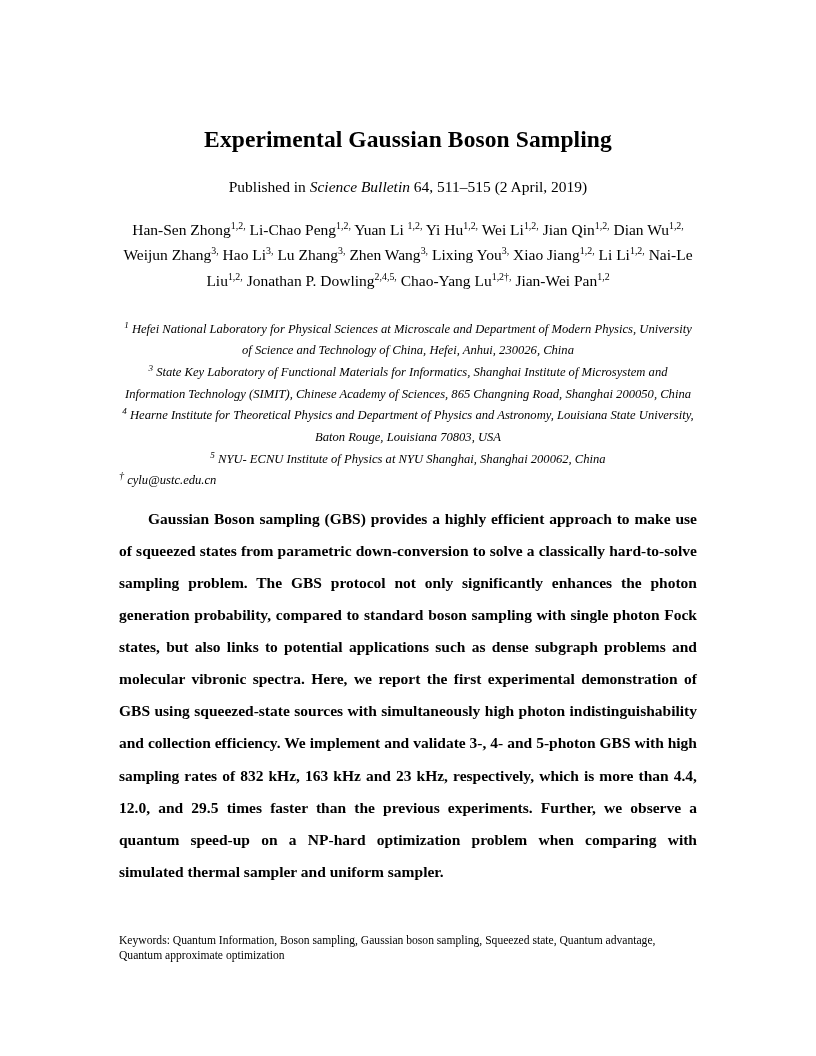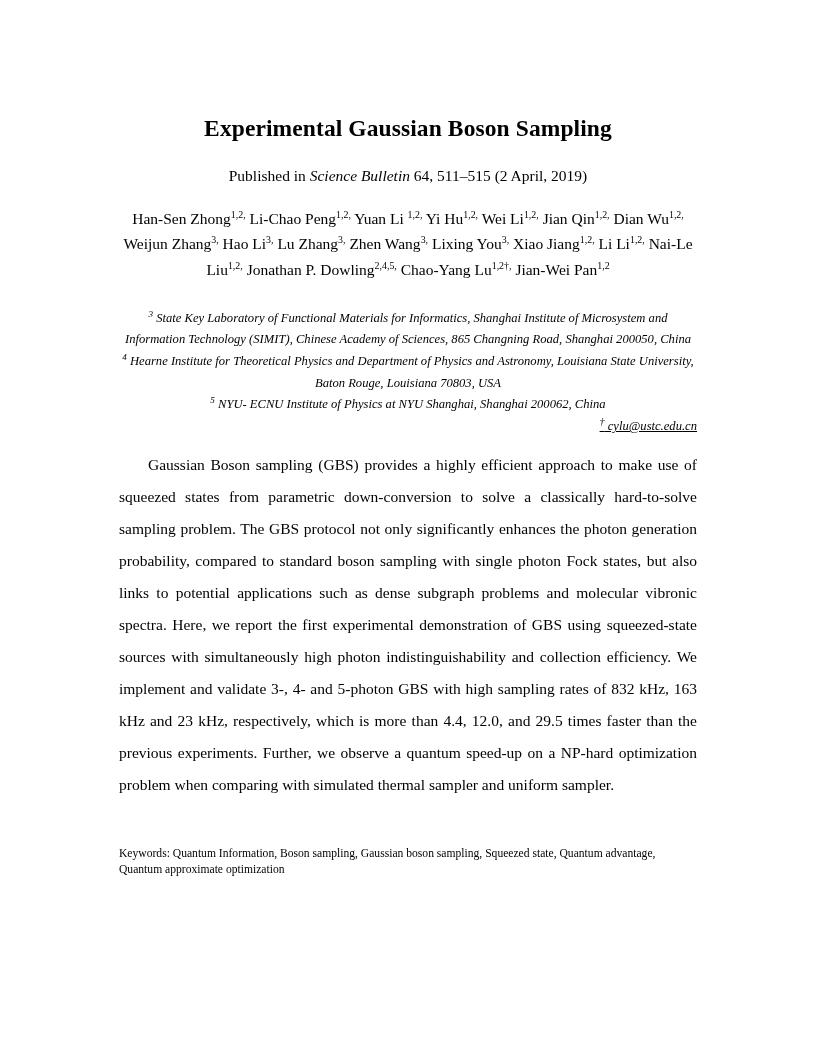--- a/index.html
+++ b/index.html
@@ -18,21 +18,21 @@
     position: relative;
     width: 816px;
     height: 1056px;
     box-sizing: border-box;
     padding: 0;
     overflow: hidden;
   }
   .content {
     position: absolute;
     left: 119px;
-    top: 1px;
+    top: 12px;
     width: 578px;
   }
 
   
   .title {
     text-align: center;
     font-size: 23.5px;
     font-weight: bold;
     letter-spacing: 0.1px;
     margin: 0;
@@ -77,25 +77,24 @@
   }
   .affiliations .aff { display: block; }
   .affiliations sup {
     font-size: 0.72em;
     vertical-align: super;
     line-height: 0;
     font-style: italic;
   }
   .email {
     display: block;
-    text-align: right;
+    text-align: left;
     font-style: italic;
     font-size: 12.6px;
     line-height: 1.72;
-    text-decoration: underline;
   }
   .email sup {
     font-size: 0.8em;
     vertical-align: super;
     line-height: 0;
   }
 
   
   .abstract-heading {
     font-size: 15.5px;
@@ -107,20 +106,21 @@
     text-align: left;
   }
   .abstract-body {
     font-size: 15.5px;
     line-height: 2.07;
     text-align: justify;
     text-justify: inter-word;
     text-indent: 29px;
     margin: 0;
     padding-top: 11px;
+    font-weight: bold;
   }
 
   
   .keywords {
     font-size: 11.6px;
     line-height: 1.35;
     text-align: left;
     margin: 0;
     padding-top: 45px;
   }
@@ -133,20 +133,21 @@
 
     <h1 class="title">Experimental Gaussian Boson Sampling</h1>
 
     <p class="publine">
       <span>Published in </span><span class="jrnl">Science Bulletin</span><span> </span><span class="vol">64</span><span>, 511–515 (2 April, 2019)</span>
     </p>
 
     <p class="authors" id="authors-line">Han-Sen Zhong<sup>1,2,</sup> Li-Chao Peng<sup>1,2,</sup> Yuan Li <sup>1,2,</sup> Yi Hu<sup>1,2,</sup> Wei Li<sup>1,2,</sup> Jian Qin<sup>1,2,</sup> Dian Wu<sup>1,2,</sup> Weijun Zhang<sup>3,</sup> Hao Li<sup>3,</sup> Lu Zhang<sup>3,</sup> Zhen Wang<sup>3,</sup> Lixing You<sup>3,</sup> Xiao Jiang<sup>1,2,</sup> Li Li<sup>1,2,</sup> Nai-Le Liu<sup>1,2,</sup> Jonathan P. Dowling<sup>2,4,5,</sup> Chao-Yang Lu<sup>1,2†,</sup> Jian-Wei Pan<sup>1,2</sup></p>
 
     <div class="affiliations" id="affiliations-block">
+        <span class="aff"><sup>1</sup> Hefei National Laboratory for Physical Sciences at Microscale and Department of Modern Physics, University of Science and Technology of China, Hefei, Anhui, 230026, China</span>
         <span class="aff"><sup>3</sup> State Key Laboratory of Functional Materials for Informatics, Shanghai Institute of Microsystem and Information Technology (SIMIT), Chinese Academy of Sciences, 865 Changning Road, Shanghai 200050, China</span>
         <span class="aff"><sup>4</sup> Hearne Institute for Theoretical Physics and Department of Physics and Astronomy, Louisiana State University, Baton Rouge, Louisiana 70803, USA</span>
         <span class="aff"><sup>5</sup> NYU- ECNU Institute of Physics at NYU Shanghai, Shanghai 200062, China</span>
         <span class="email"><sup>†</sup> cylu@ustc.edu.cn</span>
       </div>
 
 
     <p class="abstract-body">Gaussian Boson sampling (GBS) provides a highly efficient approach to make use of squeezed states from parametric down-conversion to solve a classically hard-to-solve sampling problem. The GBS protocol not only significantly enhances the photon generation probability, compared to standard boson sampling with single photon Fock states, but also links to potential applications such as dense subgraph problems and molecular vibronic spectra. Here, we report the first experimental demonstration of GBS using squeezed-state sources with simultaneously high photon indistinguishability and collection efficiency. We implement and validate 3-, 4- and 5-photon GBS with high sampling rates of 832 kHz, 163 kHz and 23 kHz, respectively, which is more than 4.4, 12.0, and 29.5 times faster than the previous experiments. Further, we observe a quantum speed-up on a NP-hard optimization problem when comparing with simulated thermal sampler and uniform sampler.</p>
 
     <p class="keywords">Keywords: Quantum Information, Boson sampling, Gaussian boson sampling, Squeezed state, Quantum advantage, Quantum approximate optimization</p>

